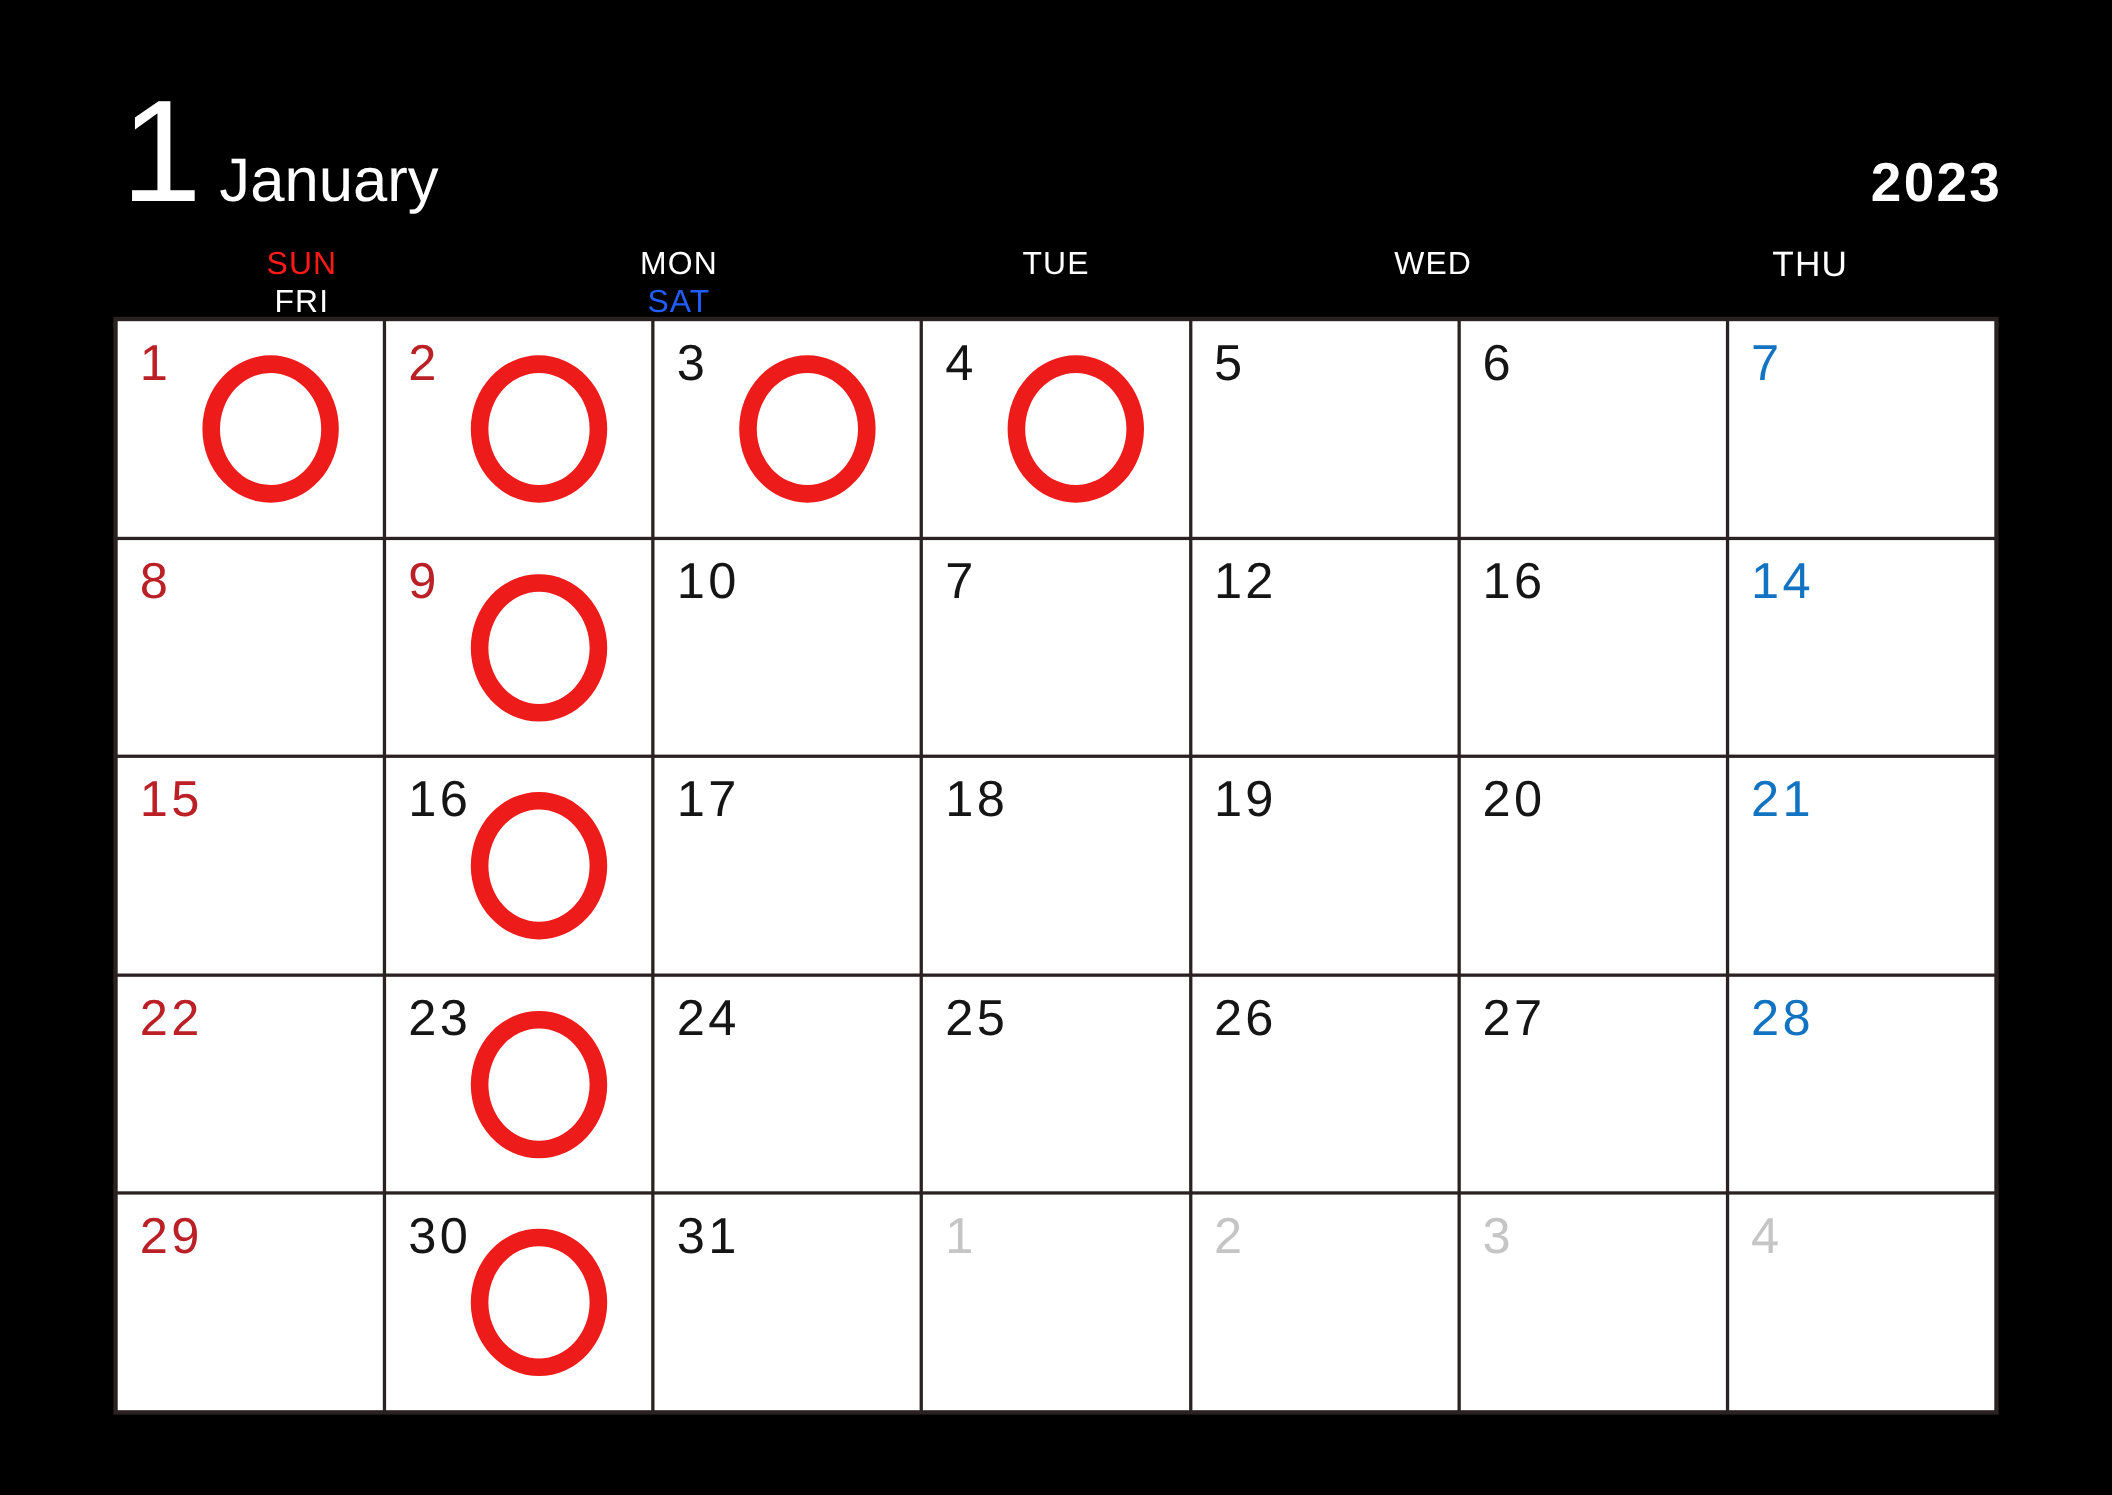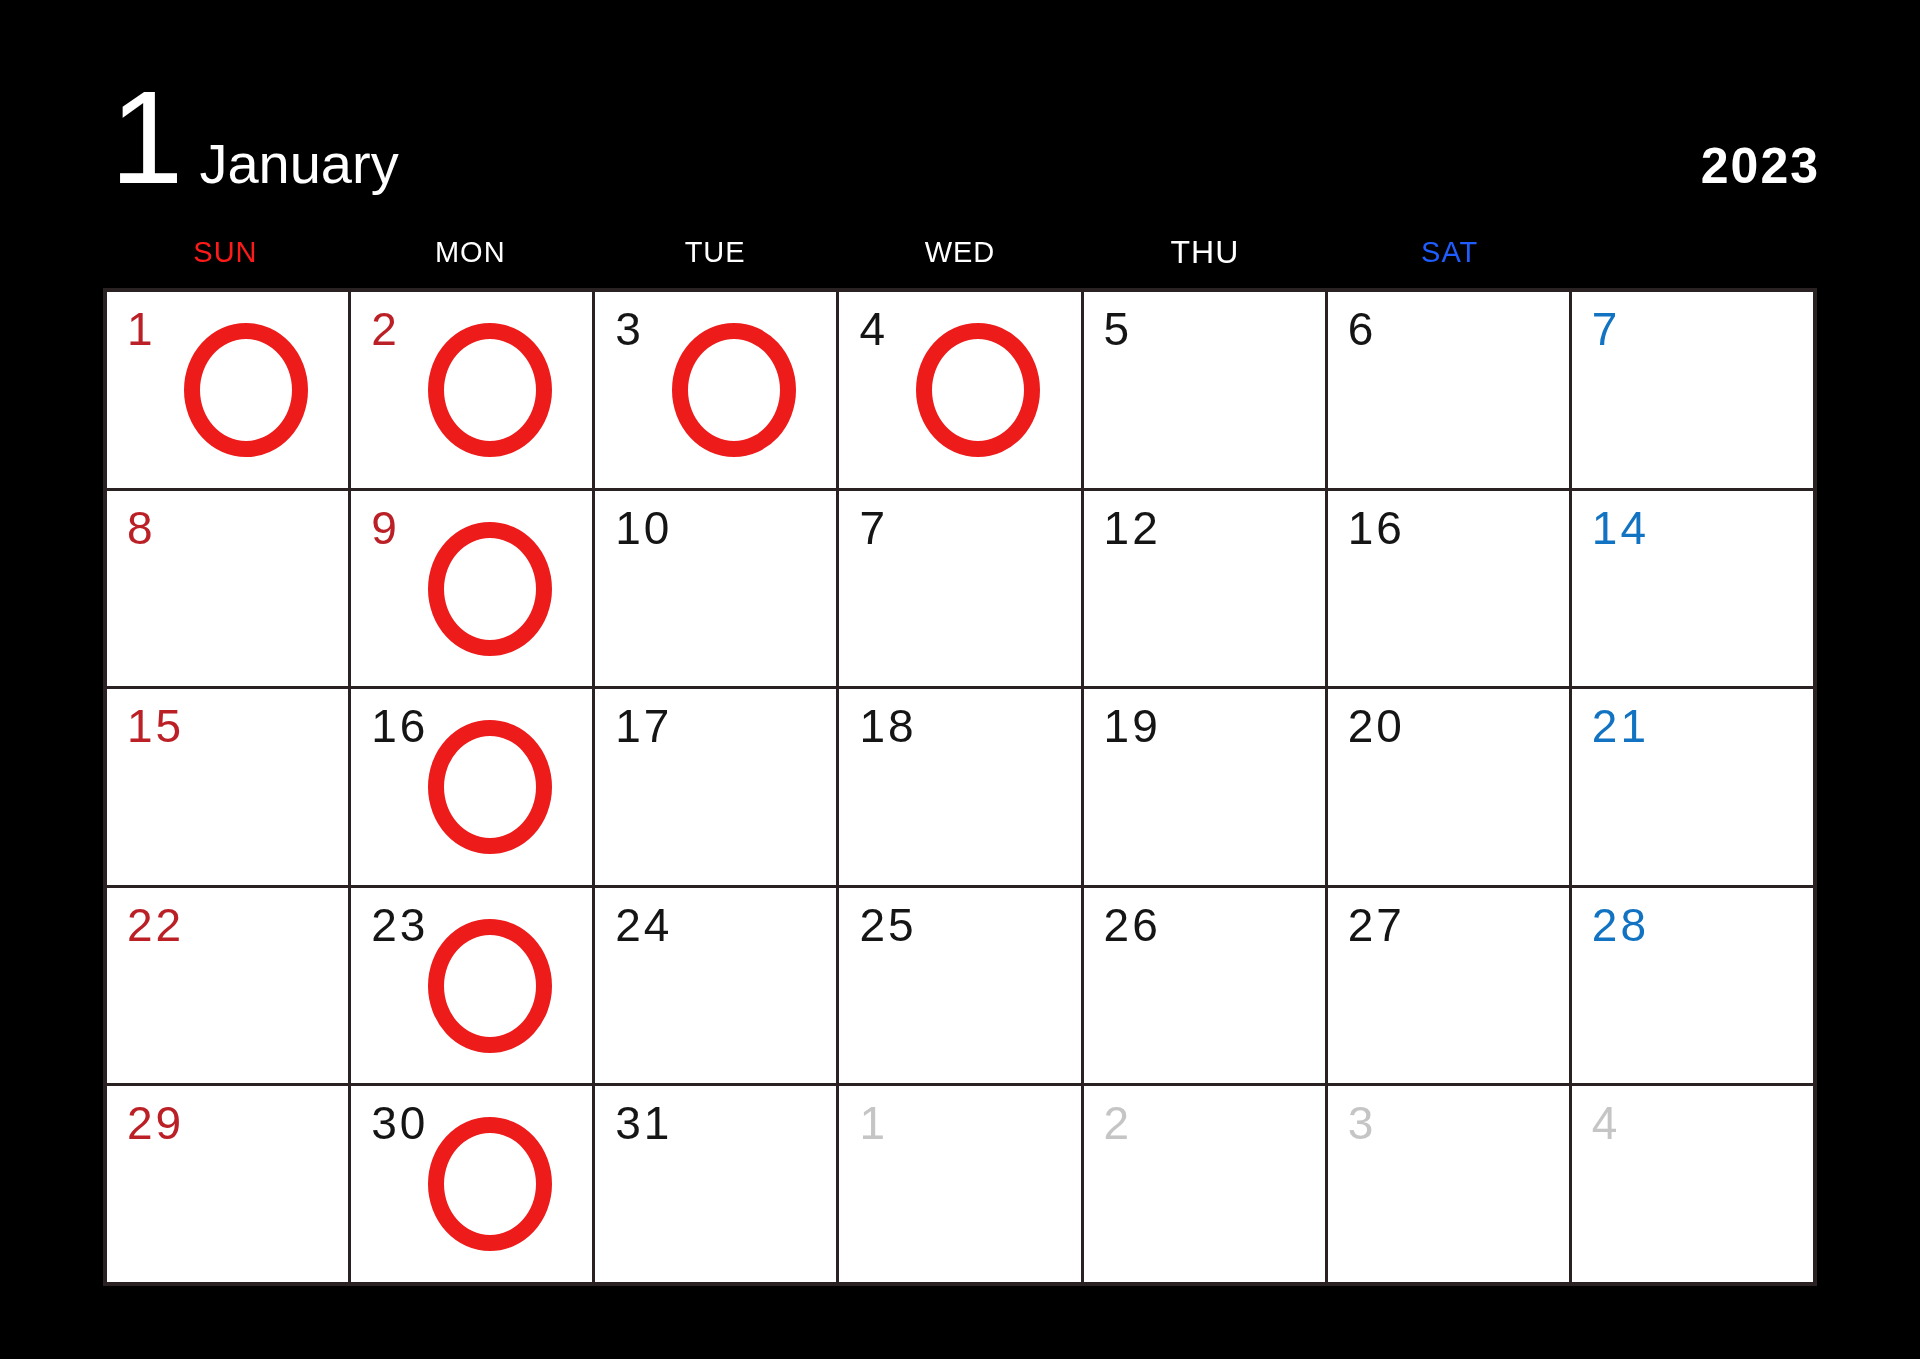--- a/index.html
+++ b/index.html
@@ -24,21 +24,21 @@
   .month-number { font-size: 132px; line-height: 1; font-weight: 400; }
   .month-name   { font-size: 56px;  line-height: 1; margin-left: 16px; font-weight: 400; margin-top: 40px; }
   .year-label   { font-size: 50px;  line-height: 1; margin-left: auto; font-weight: 700; letter-spacing: 2px; }
 
   
   .weekdays {
     position: absolute;
     left: 103px; top: 222px;
     width: 1714px; height: 60px;
     display: grid;
-    grid-template-columns: repeat(7, 1fr);
+    grid-template-columns: repeat(5, 1fr);
   }
   .weekday {
     display: flex; align-items: center; justify-content: center;
     font-size: 29px; letter-spacing: 1px;
     color: var(--c-weekday-header, #fff);
     font-weight: 400;
   }
   .weekday.wd-sun { color: var(--c-sunday-header, #ff1a1a); }
   .weekday.wd-sat { color: var(--c-saturday-header, #1f5dff); }
   .weekday.wd-thu { font-size: 32px; }
@@ -91,20 +91,21 @@
     <span class="month-name">January</span>
     <span class="year-label">2023</span>
   </header>
 
   <div class="weekdays" id="weekdays">
       <div class="weekday wd-sun">SUN</div>
       <div class="weekday wd-mon">MON</div>
       <div class="weekday wd-tue">TUE</div>
       <div class="weekday wd-wed">WED</div>
       <div class="weekday wd-thu">THU</div>
+      <div class="weekday wd-fri">FRI</div>
       <div class="weekday wd-sat">SAT</div>
     </div>
 
   <div class="grid" id="grid">
       <div class="cell">
         <span class="day-num t-holiday">1</span>
         <div class="circle-mark"></div>
       </div>
       <div class="cell">
         <span class="day-num t-holiday">2</span>

